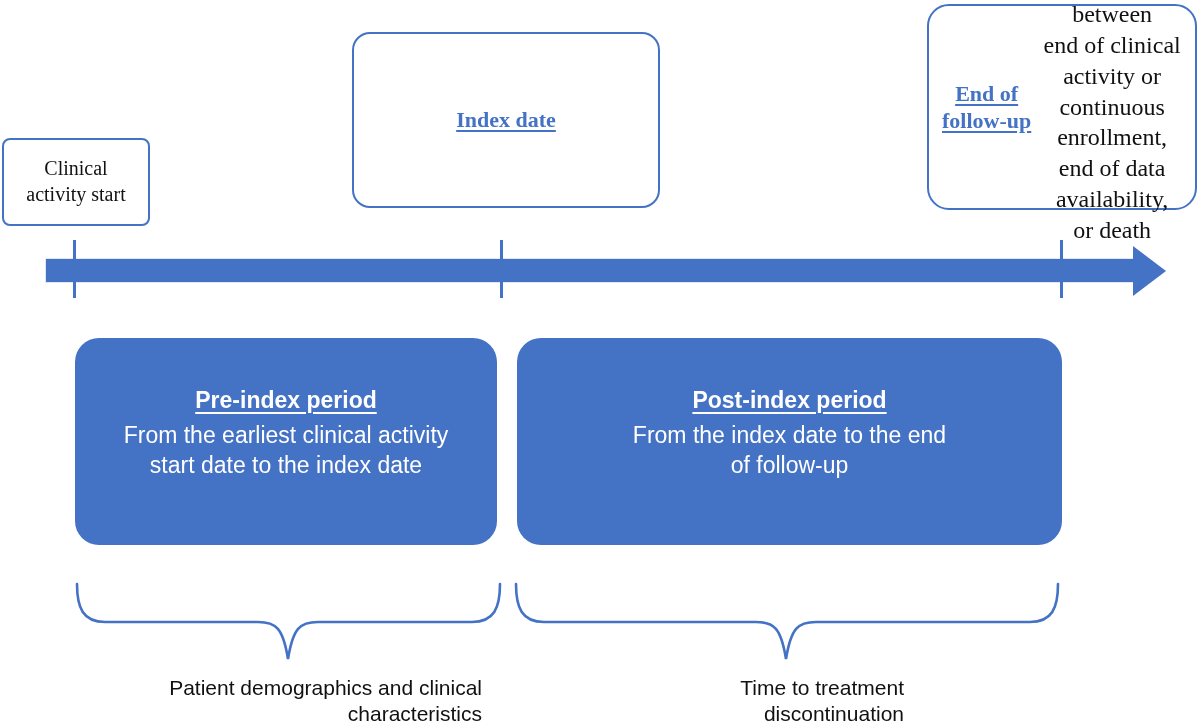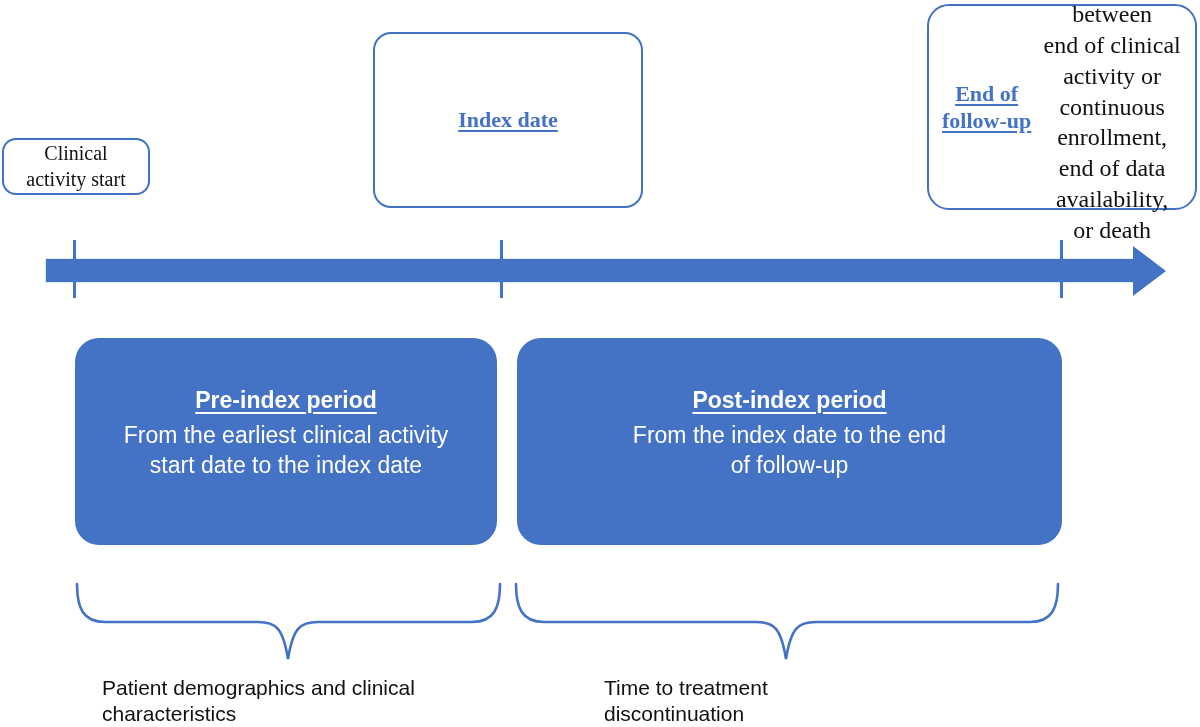--- a/index.html
+++ b/index.html
@@ -40,23 +40,23 @@
     line-height:1.25;
     text-decoration:underline;
     text-underline-offset:3px;
     text-decoration-thickness:2px;
   }
   .event-box .ev-body{
     color:var(--body-text);
     font-size:24px;
     line-height:1.28;
   }
-  #event-clinical{left:2px;top:138px;width:148px;height:57px;border-radius:14px;}
+  #event-clinical{left:2px;top:138px;width:148px;height:88px;border-radius:8px;}
   #event-clinical .ev-body{font-size:20px;}
-  #event-index{left:373px;top:32px;width:270px;height:176px;}
+  #event-index{left:352px;top:32px;width:308px;height:176px;}
   #event-followup{left:927px;top:4px;width:270px;height:206px;border-radius:22px;}
   
   .arrow-bar{
     position:absolute;
     left:45px;top:258px;
     width:1090px;height:25px;
     background:var(--accent);
     border:1.5px solid #dfe6f4;
   }
   .arrow-head{
@@ -112,21 +112,21 @@
   svg.braces path{
     fill:none;
     stroke:var(--accent);
     stroke-width:2.6;
     stroke-linecap:round;
   }
   
   .annotation{
     position:absolute;
     top:675px;
-    text-align:left;
+    text-align:right;
     color:var(--body-text);
     font-size:21px;
     line-height:1.23;
   }
   #annotation-pre{left:102px;width:380px;}
   #annotation-post{left:604px;width:300px;}
 </style>
 </head>
 <body>
 

